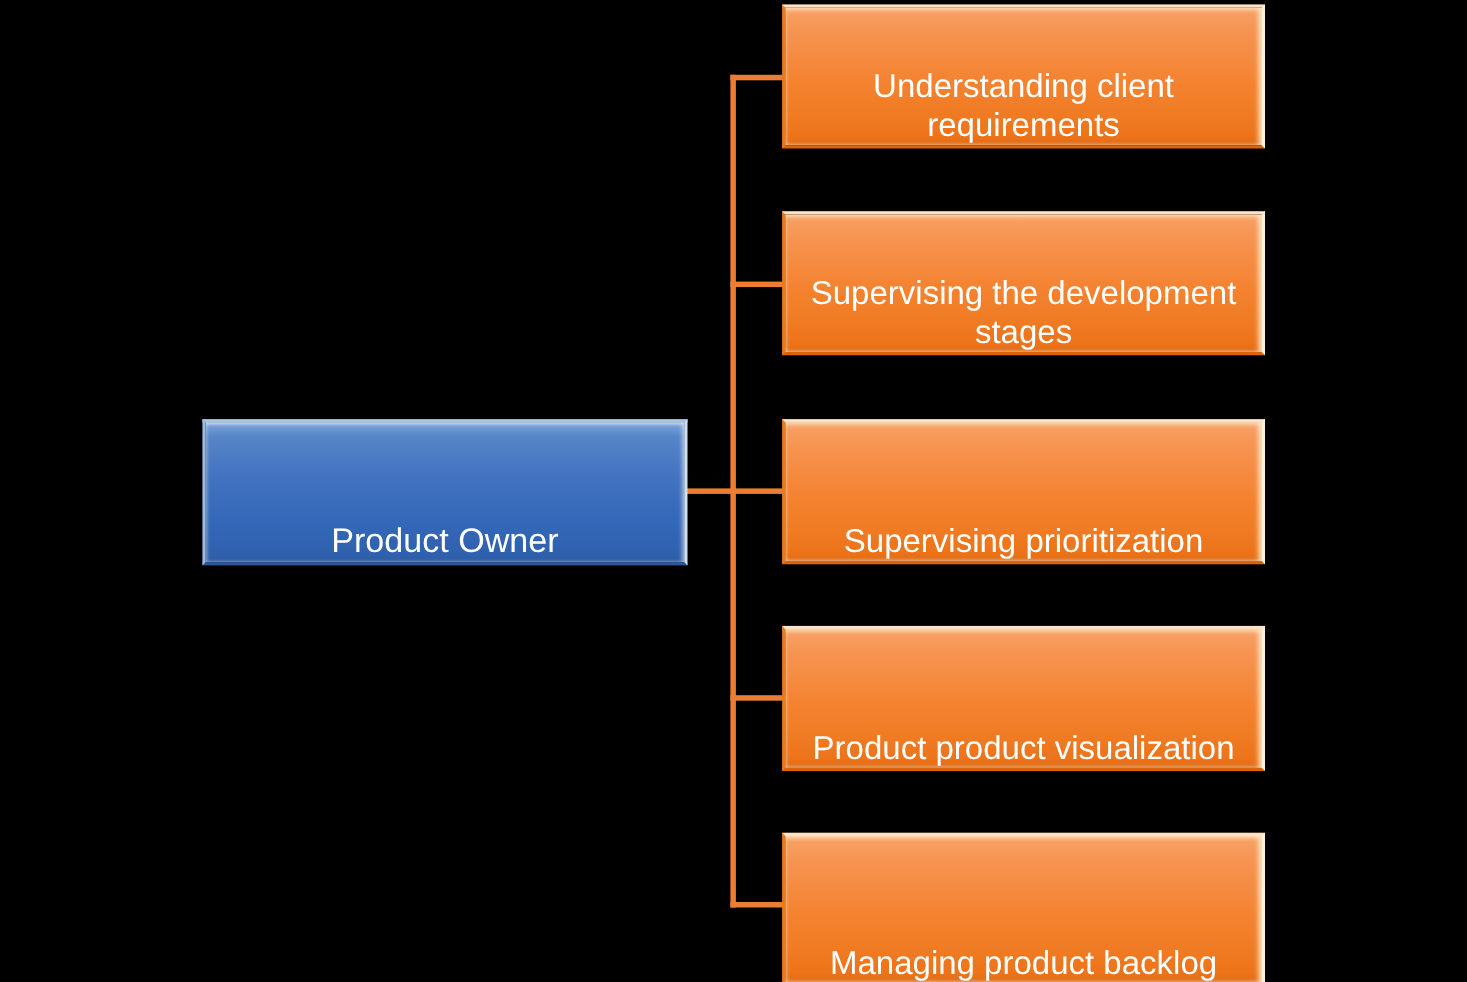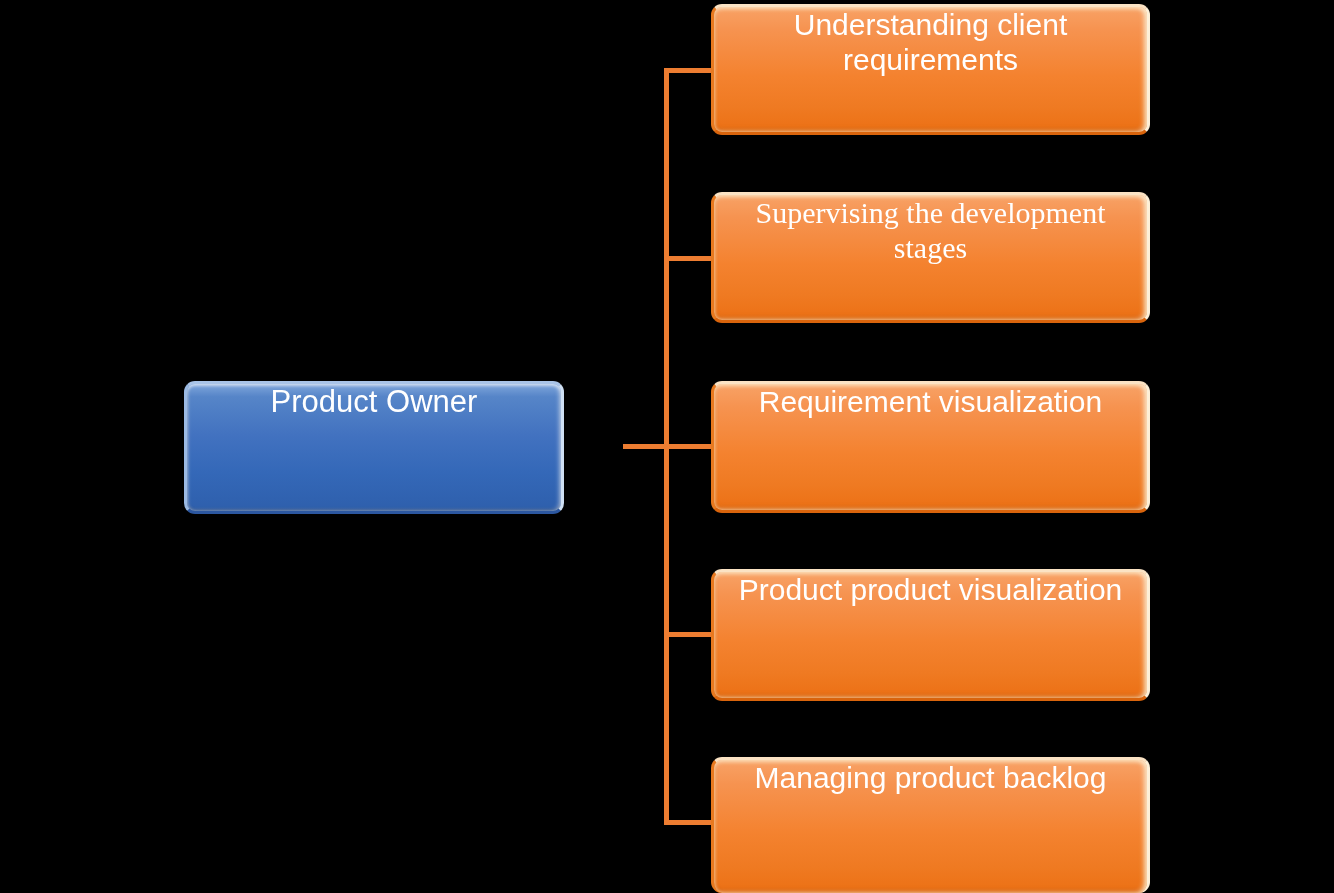--- a/index.html
+++ b/index.html
@@ -37,39 +37,38 @@
     top: 444px;
     width: 45px;
     height: 5px;
   }
 
   
   .node {
     position: absolute;
     box-sizing: border-box;
     display: flex;
-    align-items: flex-start;
+    align-items: flex-end;
     justify-content: center;
     text-align: center;
     color: #FFFFFF;
     line-height: 1.18;
-    border-radius: 11px;
   }
   .node .label {
     display: block;
     width: 100%;
     padding: 0 14px;
     box-sizing: border-box;
   }
 
   
   .node-blue {
     left: 184px;
     top: 381px;
-    width: 380px;
+    width: 441px;
     height: 133px;
     font-size: 31px;
     background: linear-gradient(to bottom, #7FA6DC 0%, #5685C8 10%, #4272C0 40%, #3468B8 70%, #2E5FAC 100%);
     border-top: 3px solid #A9C4E8;
     border-left: 3px solid #9BBAE4;
     border-right: 3px solid #CFE0F4;
     border-bottom: 3px solid #2C57A0;
     box-shadow: inset 0 2px 3px rgba(255,255,255,0.40),
                 inset 2px 0 3px rgba(255,255,255,0.22),
                 inset -2px 0 4px rgba(255,255,255,0.50),
@@ -86,21 +85,21 @@
     border-left: 3px solid #E8791E;
     border-right: 3px solid #FDF0D8;
     border-bottom: 3px solid #D9640C;
     box-shadow: inset 0 2px 4px rgba(255,240,210,0.55),
                 inset 2px 0 3px rgba(255,200,140,0.30),
                 inset -3px 0 5px rgba(255,248,225,0.75),
                 inset 0 -3px 4px rgba(160,70,8,0.28);
   }
 
   .node-orange-1 { top: 4px;   height: 131px; }
-  .node-orange-2 { top: 192px; height: 131px; font-family: Liberation Serif, serif; }
+  .node-orange-2 { top: 192px; height: 131px; }
   .node-orange-3 { top: 381px; height: 132px; }
   .node-orange-4 { top: 569px; height: 132px; }
   .node-orange-5 { top: 757px; height: 136px; border-bottom: none; }
 </style>
 </head>
 <body>
 
 <div id="canvas">
 
   <div class="conn conn-stem"></div>
@@ -119,21 +118,21 @@
 
   <div class="node node-orange node-orange-1">
     <span class="label">Understanding client requirements</span>
   </div>
 
   <div class="node node-orange node-orange-2">
     <span class="label">Supervising the development stages</span>
   </div>
 
   <div class="node node-orange node-orange-3">
-    <span class="label">Requirement visualization</span>
+    <span class="label">Supervising prioritization</span>
   </div>
 
   <div class="node node-orange node-orange-4">
     <span class="label">Product product visualization</span>
   </div>
 
   <div class="node node-orange node-orange-5">
     <span class="label">Managing product backlog</span>
   </div>
 

